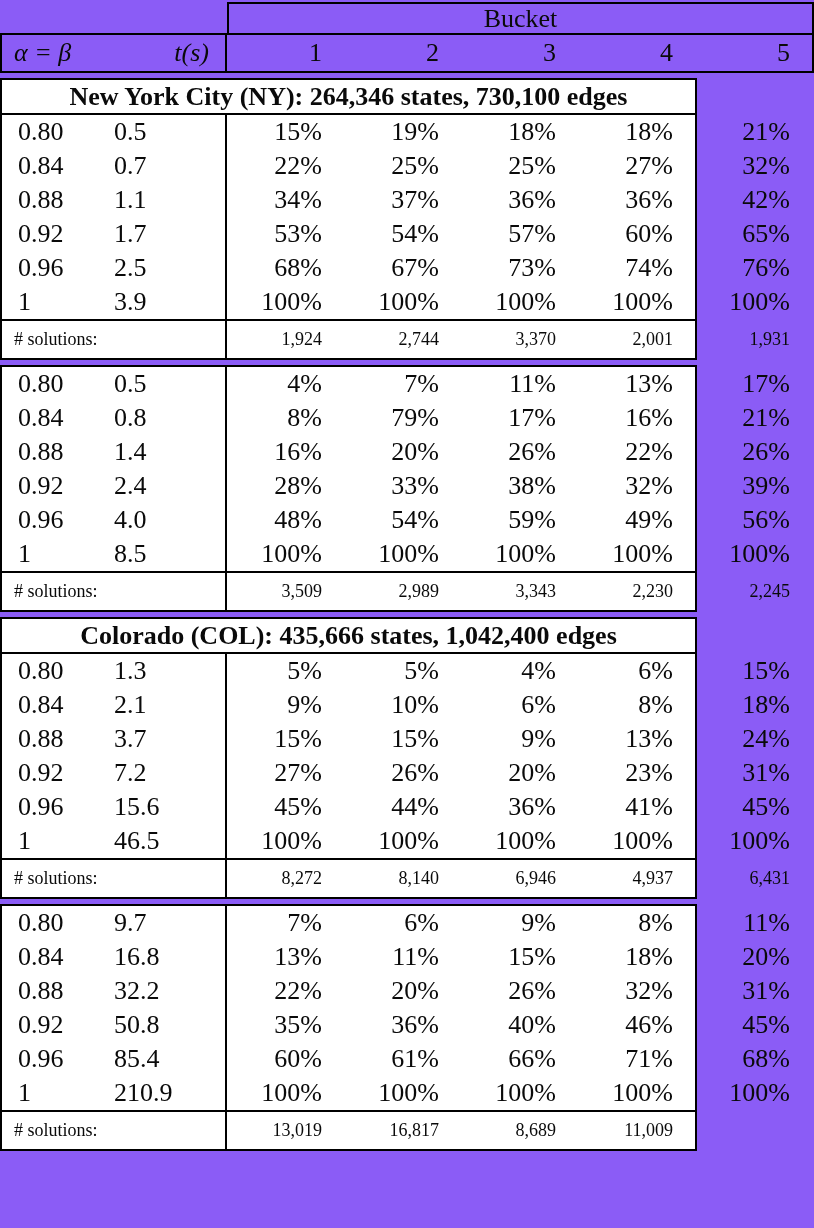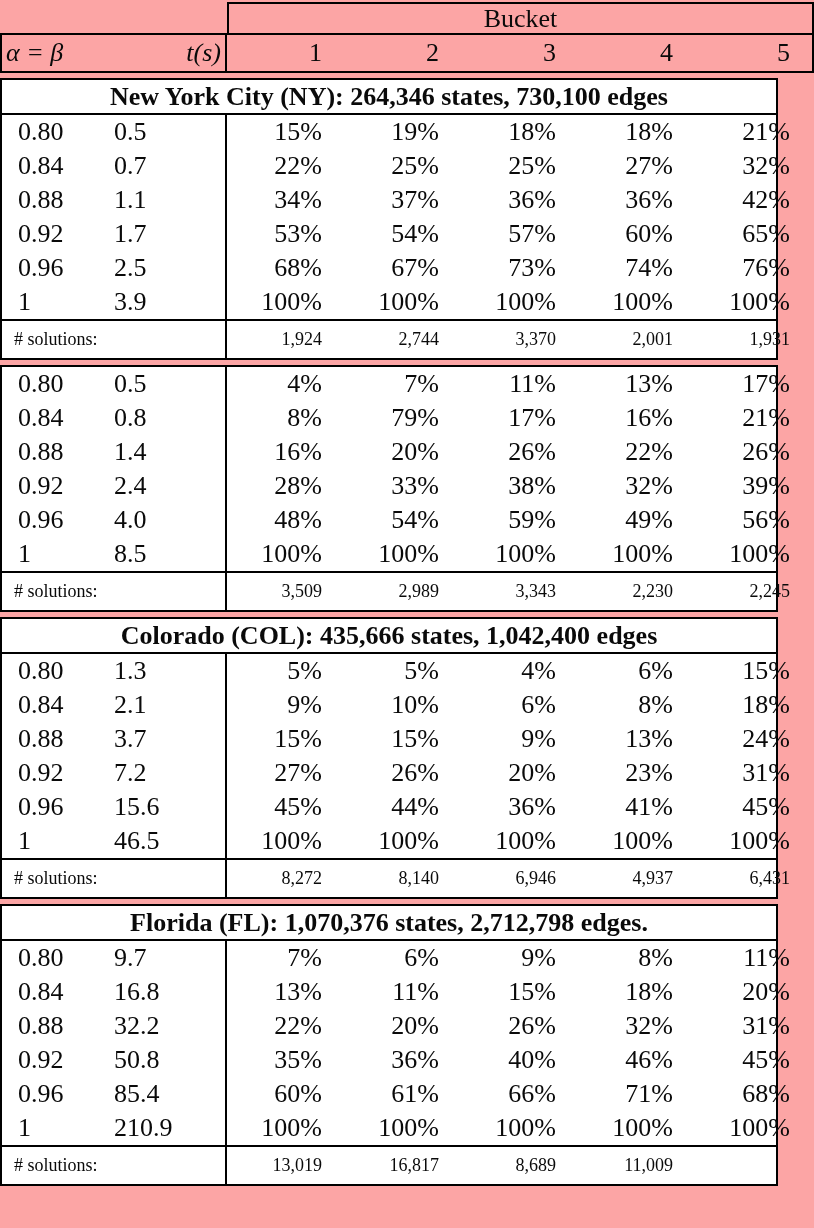--- a/index.html
+++ b/index.html
@@ -8,21 +8,21 @@
     background: #ffffff;
   }
   body {
     font-family: "Liberation Serif", "DejaVu Serif", serif;
     color: #0a0a0a;
   }
   .page {
     position: relative;
     width: 814px;
     height: 1228px;
-    background: #fca5a5;
+    background: #8b5cf6;
     overflow: hidden;
   }
   .grid {
     display: grid;
     grid-template-columns: 112px 113px repeat(5, 117px);
   }
   .cell {
     box-sizing: border-box;
     white-space: nowrap;
     overflow: hidden;
@@ -48,35 +48,35 @@
     width: 814px;
   }
   .colhead-row .cell {
     font-size: 26px;
     line-height: 36px;
   }
   .math {
     font-style: italic;
   }
   .alpha-head {
-    padding-left: 4px;
+    padding-left: 12px;
   }
   .t-head {
     text-align: right;
-    padding-right: 4px;
+    padding-right: 16px;
     border-right: 2px solid #000;
   }
   .num-head {
     text-align: right;
     padding-right: 22px;
   }
   
   .section-box {
     box-sizing: border-box;
-    width: 778px;
+    width: 697px;
     border: 2px solid #000;
     margin-top: 5px;
     background: #fff;
   }
   .section-title {
     text-align: center;
     font-weight: bold;
     font-size: 26px;
     line-height: 33px;
     border-bottom: 2px solid #000;
@@ -321,21 +321,20 @@
         <div class="grid solutions-row">
           <div class="cell solutions-label"># solutions:</div>
           <div class="cell value-cell">8,272</div>
           <div class="cell value-cell">8,140</div>
           <div class="cell value-cell">6,946</div>
           <div class="cell value-cell">4,937</div>
           <div class="cell value-cell">6,431</div>
         </div>
       </div>
       <div class="section-box">
-        <div class="section-title">Florida (FL): 1,070,376 states, 2,712,798 edges.</div>
         <div class="grid data-row">
           <div class="cell alpha-cell">0.80</div>
           <div class="cell t-cell">9.7</div>
           <div class="cell value-cell">7%</div>
           <div class="cell value-cell">6%</div>
           <div class="cell value-cell">9%</div>
           <div class="cell value-cell">8%</div>
           <div class="cell value-cell">11%</div>
         </div>
         <div class="grid data-row">

